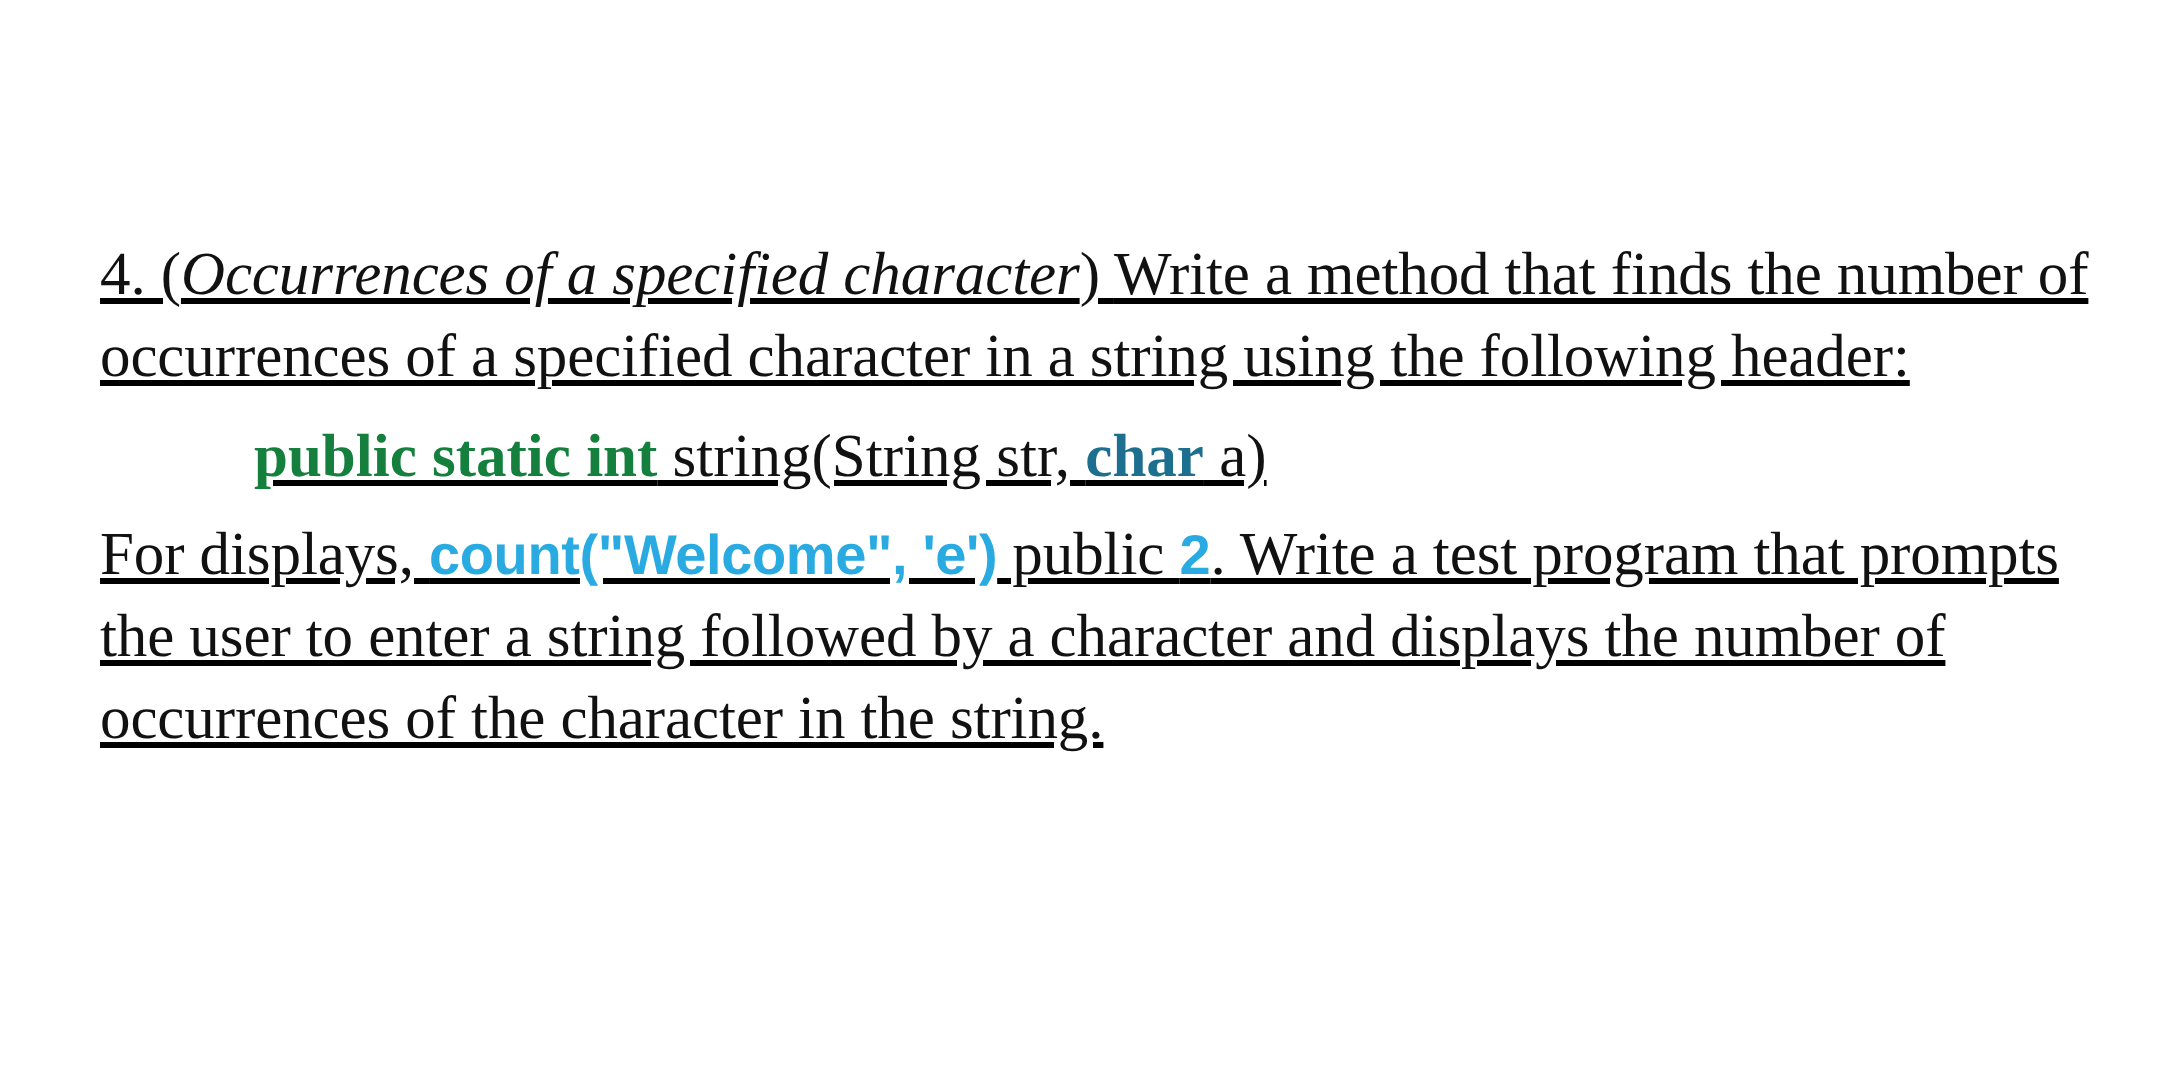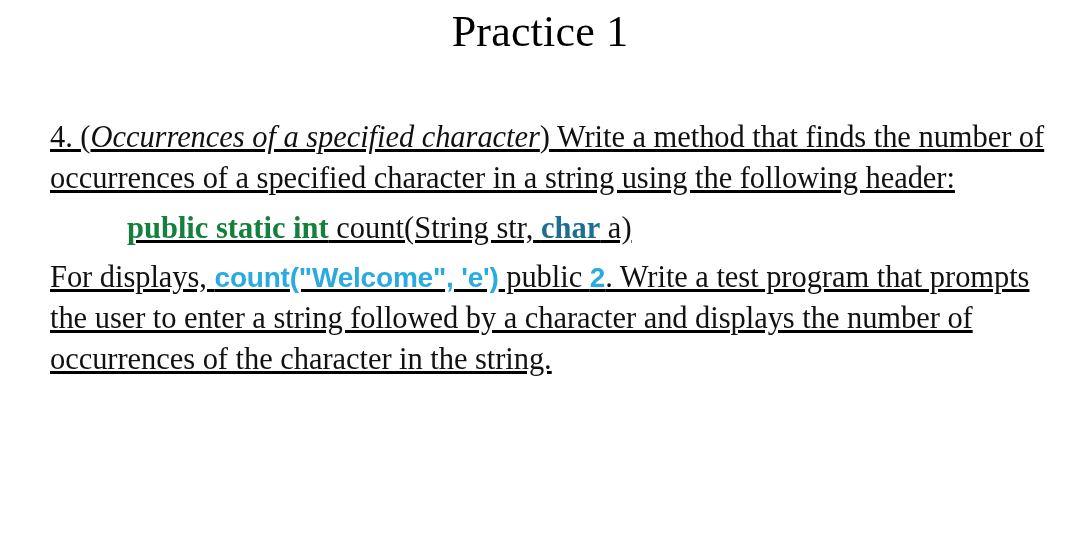--- a/index.html
+++ b/index.html
@@ -96,25 +96,24 @@
     font-weight: 700;
     color: #29abe2;
     font-size: 28px;
   }
 </style>
 </head>
 <body>
 
 <div class="slide">
 
-  <div class="slide-title">Practice 1</div>
 
   <div class="body-block">
 
     <p class="para"><span>4. (</span><span class="ital">Occurrences of a specified character</span><span>) </span><span>Write a method that finds the number of occurrences of a specified character in a string using the following header:</span></p>
 
-    <div class="code-line"><span class="kw-dark">public static int</span><span> count(String str, </span><span class="kw-teal">char</span><span> a)</span></div>
+    <div class="code-line"><span class="kw-dark">public static int</span><span> string(String str, </span><span class="kw-teal">char</span><span> a)</span></div>
 
     <p class="para"><span>For displays, </span><span class="code-cyan">count("Welcome", 'e')</span><span> public </span><span class="num-cyan">2</span><span>. Write a test program that prompts the user to enter a string followed by a character and displays the number of occurrences of the character in the string.</span></p>
 
   </div>
 
 </div>
 
 </body></html>

